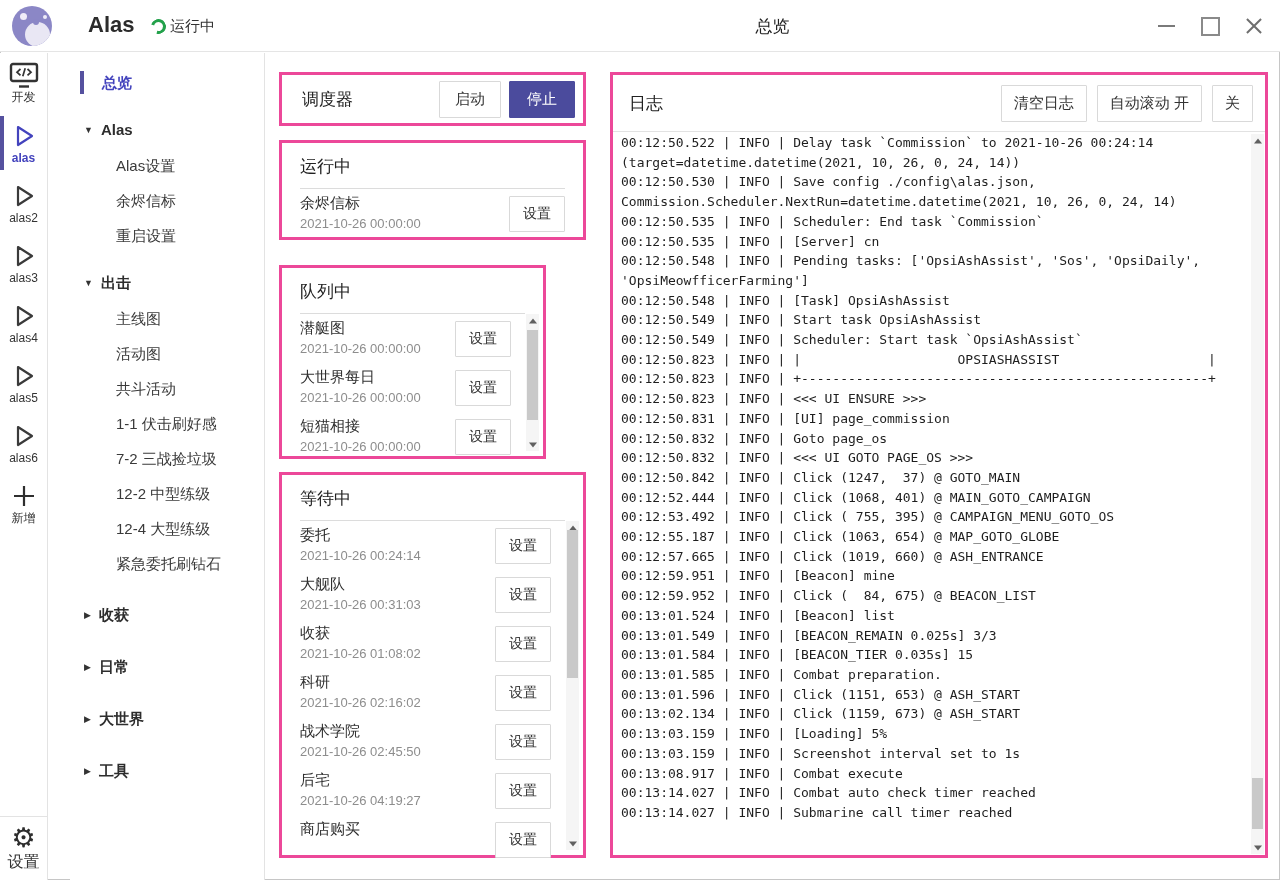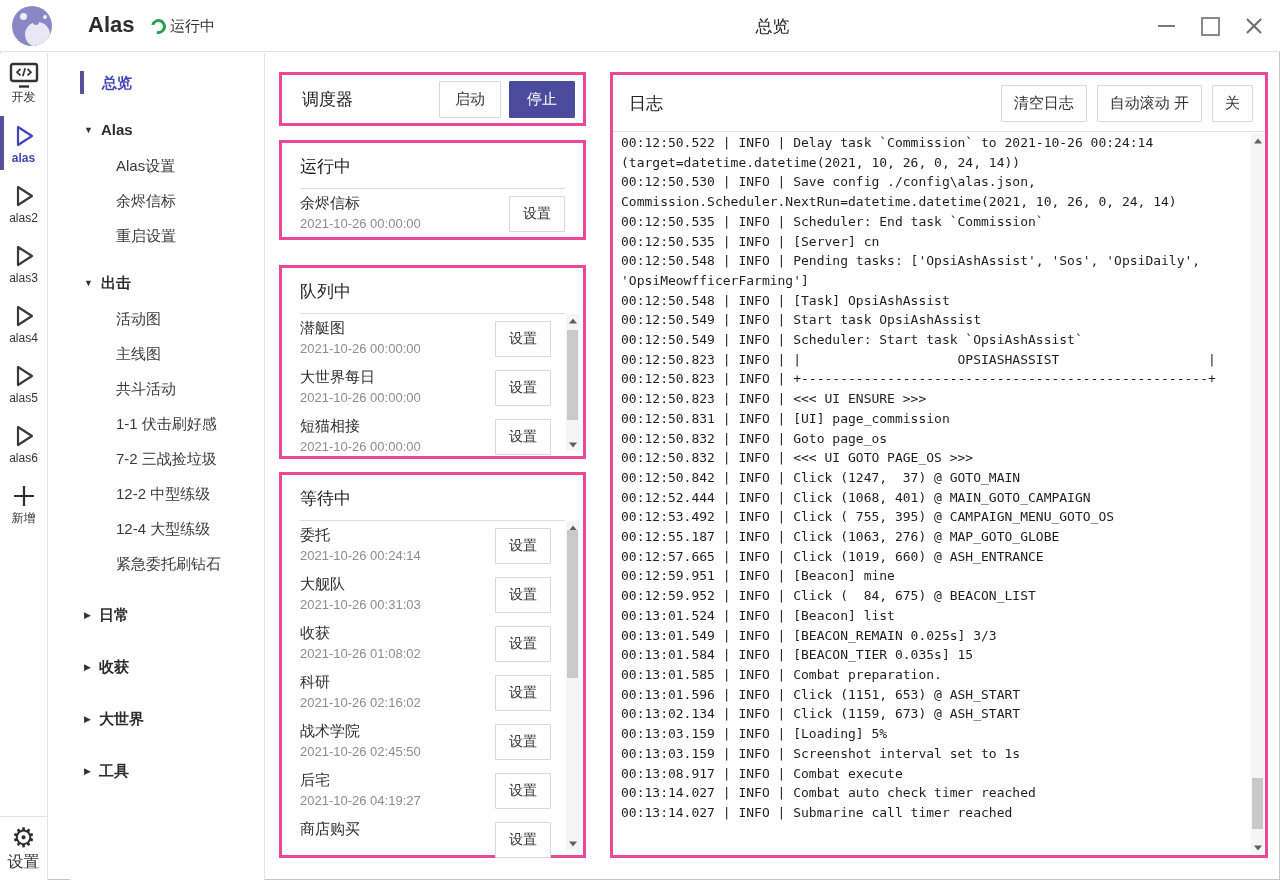--- a/index.html
+++ b/index.html
@@ -63,21 +63,21 @@
   .task-panel { padding:12px 18px 0; }
   .panel-head { font-size:17px; color:#222; padding-bottom:10px; border-bottom:1px solid #dcdcdc; }
   .scrollarea { position:relative; overflow:hidden; }
   .task { position:relative; height:49px; padding-top:4px; }
   .task-name { font-size:15px; color:#2f2f2f; line-height:20px; }
   .task-time { font-size:13px; color:#8d8d8d; line-height:18px; margin-top:2px; }
   .task .btn { position:absolute; right:0; top:7px; width:56px; height:36px; font-size:14px; }
   .has-scroll .task .btn { right:14px; }
 
   #panel-running { left:279px; top:140px; width:307px; height:100px; }
-  #panel-queue   { left:279px; top:265px; width:307px; height:194px; }
+  #panel-queue   { left:279px; top:265px; width:267px; height:194px; }
   #panel-queue .scrollarea { height:148px; }
   #panel-waiting { left:279px; top:472px; width:307px; height:386px; }
   #panel-waiting .scrollarea { height:340px; }
 
   
   .scrollbar { position:absolute; width:13px; background:#f5f5f5; z-index:3; }
   .task-panel .scrollbar { right:4px; top:46px; bottom:5px; }
   .sb-btn { position:absolute; left:0; right:0; height:13px; cursor:pointer; }
   .sb-up { top:0; }
   .sb-down { bottom:0; }
@@ -201,28 +201,28 @@
 
       <div class="nav-item child">
         <span class="arrow"></span><span>重启设置</span>
       </div>
 
       <div class="nav-item group">
         <span class="arrow">▼</span><span>出击</span>
       </div>
 
       <div class="nav-item child">
+        <span class="arrow"></span><span>主线图</span>
+      </div>
+
+      <div class="nav-item child">
         <span class="arrow"></span><span>活动图</span>
       </div>
 
       <div class="nav-item child">
-        <span class="arrow"></span><span>主线图</span>
-      </div>
-
-      <div class="nav-item child">
         <span class="arrow"></span><span>共斗活动</span>
       </div>
 
       <div class="nav-item child">
         <span class="arrow"></span><span>1-1 伏击刷好感</span>
       </div>
 
       <div class="nav-item child">
         <span class="arrow"></span><span>7-2 三战捡垃圾</span>
       </div>
@@ -230,28 +230,28 @@
       <div class="nav-item child">
         <span class="arrow"></span><span>12-2 中型练级</span>
       </div>
 
       <div class="nav-item child">
         <span class="arrow"></span><span>12-4 大型练级</span>
       </div>
 
       <div class="nav-item child">
         <span class="arrow"></span><span>紧急委托刷钻石</span>
+      </div>
+
+      <div class="nav-item group collapsed">
+        <span class="arrow">▶</span><span>收获</span>
       </div>
 
       <div class="nav-item group collapsed">
         <span class="arrow">▶</span><span>日常</span>
-      </div>
-
-      <div class="nav-item group collapsed">
-        <span class="arrow">▶</span><span>收获</span>
       </div>
 
       <div class="nav-item group collapsed">
         <span class="arrow">▶</span><span>大世界</span>
       </div>
 
       <div class="nav-item group collapsed">
         <span class="arrow">▶</span><span>工具</span>
       </div>
     </nav>
@@ -401,21 +401,21 @@
         <div class="log-line">00:12:50.832 | INFO | Goto page_os</div>
 
         <div class="log-line">00:12:50.832 | INFO | &lt;&lt;&lt; UI GOTO PAGE_OS &gt;&gt;&gt;</div>
 
         <div class="log-line">00:12:50.842 | INFO | Click (1247,  37) @ GOTO_MAIN</div>
 
         <div class="log-line">00:12:52.444 | INFO | Click (1068, 401) @ MAIN_GOTO_CAMPAIGN</div>
 
         <div class="log-line">00:12:53.492 | INFO | Click ( 755, 395) @ CAMPAIGN_MENU_GOTO_OS</div>
 
-        <div class="log-line">00:12:55.187 | INFO | Click (1063, 276) @ MAP_GOTO_GLOBE</div>
+        <div class="log-line">00:12:55.187 | INFO | Click (1063, 654) @ MAP_GOTO_GLOBE</div>
 
         <div class="log-line">00:12:57.665 | INFO | Click (1019, 660) @ ASH_ENTRANCE</div>
 
         <div class="log-line">00:12:59.951 | INFO | [Beacon] mine</div>
 
         <div class="log-line">00:12:59.952 | INFO | Click (  84, 675) @ BEACON_LIST</div>
 
         <div class="log-line">00:13:01.524 | INFO | [Beacon] list</div>
 
         <div class="log-line">00:13:01.549 | INFO | [BEACON_REMAIN 0.025s] 3/3</div>

